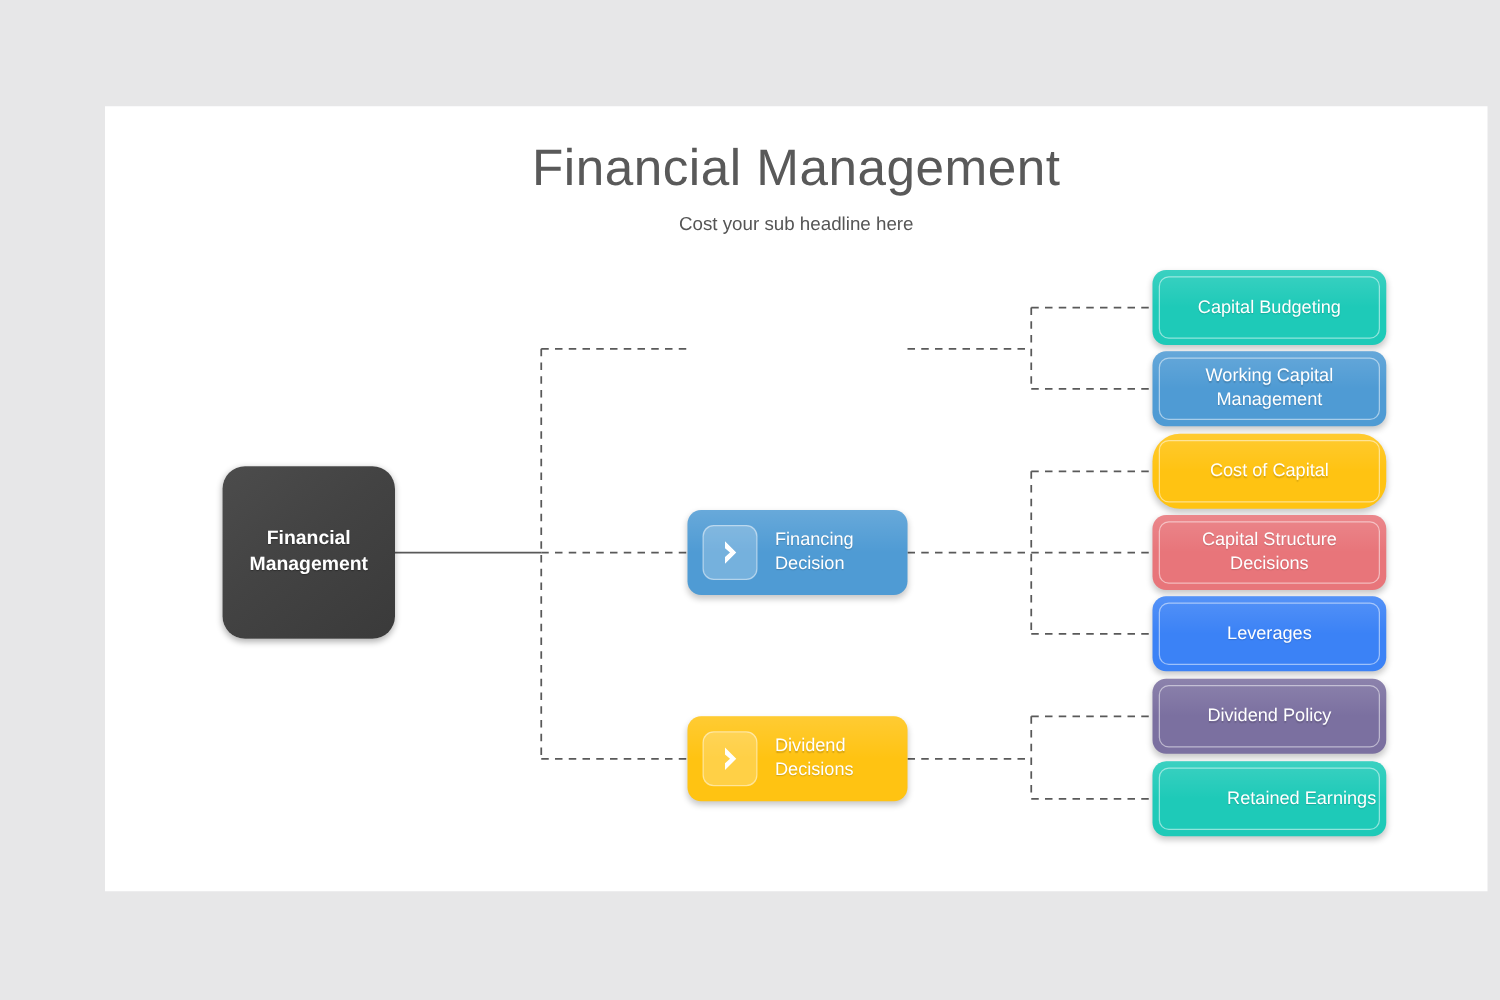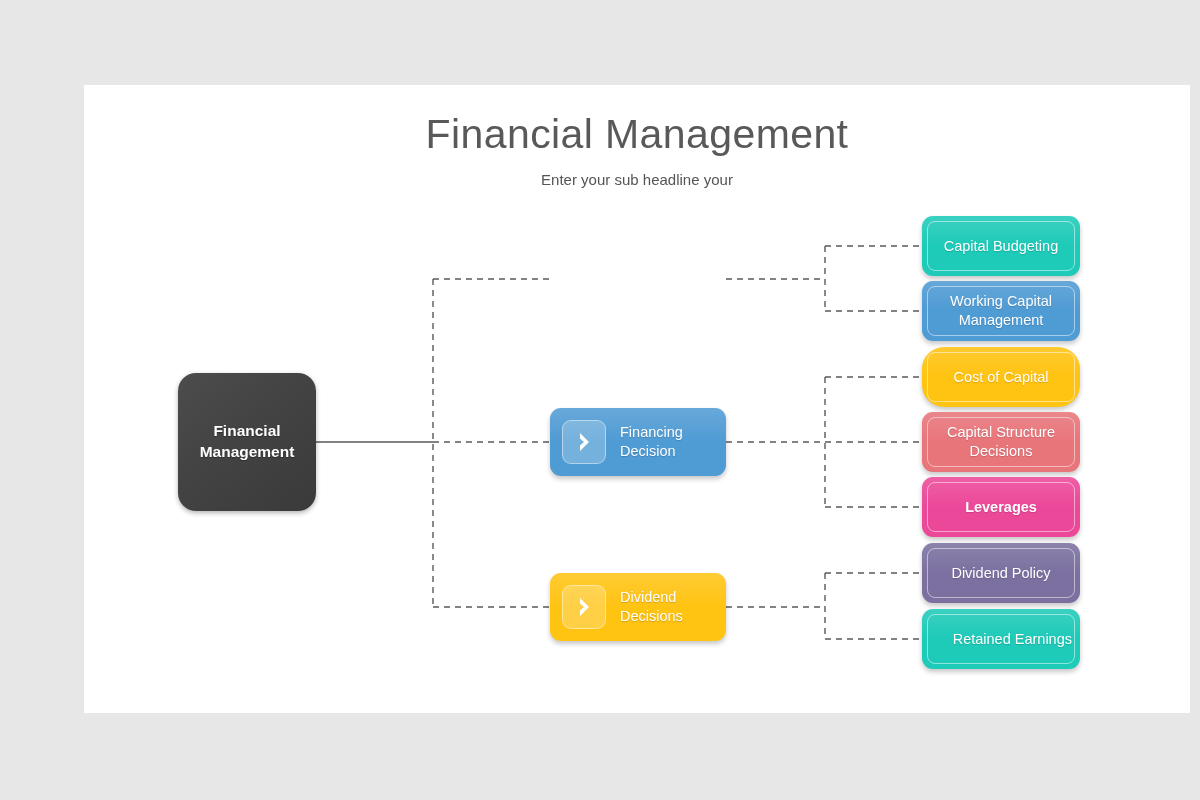--- a/index.html
+++ b/index.html
@@ -119,21 +119,21 @@
     line-height: 1.32;
     margin-left: 14px;
     position: relative;
     z-index: 2;
     text-shadow: 0 1px 1px rgba(0,0,0,0.18);
   }
 
   
   .leaf-node {
     position: absolute;
-    width: 158px;
+    width: 187px;
     height: 60px;
     border-radius: 11px;
     display: flex;
     align-items: center;
     justify-content: center;
     box-shadow: 0 3px 5px rgba(0,0,0,0.22);
     overflow: hidden;
   }
   .leaf-inner-border {
     position: absolute;
@@ -161,21 +161,21 @@
     padding: 0 8px;
     text-shadow: 0 1px 1px rgba(0,0,0,0.16);
   }
 </style>
 </head>
 <body>
 
 <div id="slide-canvas">
 
   <div id="page-title">Financial Management</div>
-  <div id="page-subtitle">Enter your sub headline your</div>
+  <div id="page-subtitle">Cost your sub headline here</div>
 
   <svg id="connector-layer" viewBox="0 0 1106 628" width="1106" height="628">
     <g stroke="#595959" stroke-width="1.4" fill="none">
 
       <line x1="185" y1="357" x2="349" y2="357"></line>
 
       <line x1="349" y1="194" x2="349" y2="522" stroke-dasharray="6 5"></line>
       <line x1="349" y1="194" x2="466" y2="194" stroke-dasharray="6 5"></line>
       <line x1="349" y1="357" x2="466" y2="357" stroke-dasharray="6 5"></line>
       <line x1="349" y1="522" x2="466" y2="522" stroke-dasharray="6 5"></line>
@@ -234,21 +234,21 @@
   <div class="leaf-node" style="left:838px; top:262px; background:#ffc312;border-radius:22px;">
     <span class="leaf-inner-border"></span>
     <div class="leaf-label">Cost of Capital</div>
   </div>
 
   <div class="leaf-node" style="left:838px; top:327px; background:#e8757a;">
     <span class="leaf-inner-border"></span>
     <div class="leaf-label">Capital Structure Decisions</div>
   </div>
 
-  <div class="leaf-node" style="left:838px; top:392px; background:#ec4899;font-weight:bold;">
+  <div class="leaf-node" style="left:838px; top:392px; background:#3b82f6;">
     <span class="leaf-inner-border"></span>
     <div class="leaf-label">Leverages</div>
   </div>
 
   <div class="leaf-node" style="left:838px; top:458px; background:#7b70a0;">
     <span class="leaf-inner-border"></span>
     <div class="leaf-label">Dividend Policy</div>
   </div>
 
   <div class="leaf-node" style="left:838px; top:524px; background:#1ecab8;justify-content:flex-end;">

